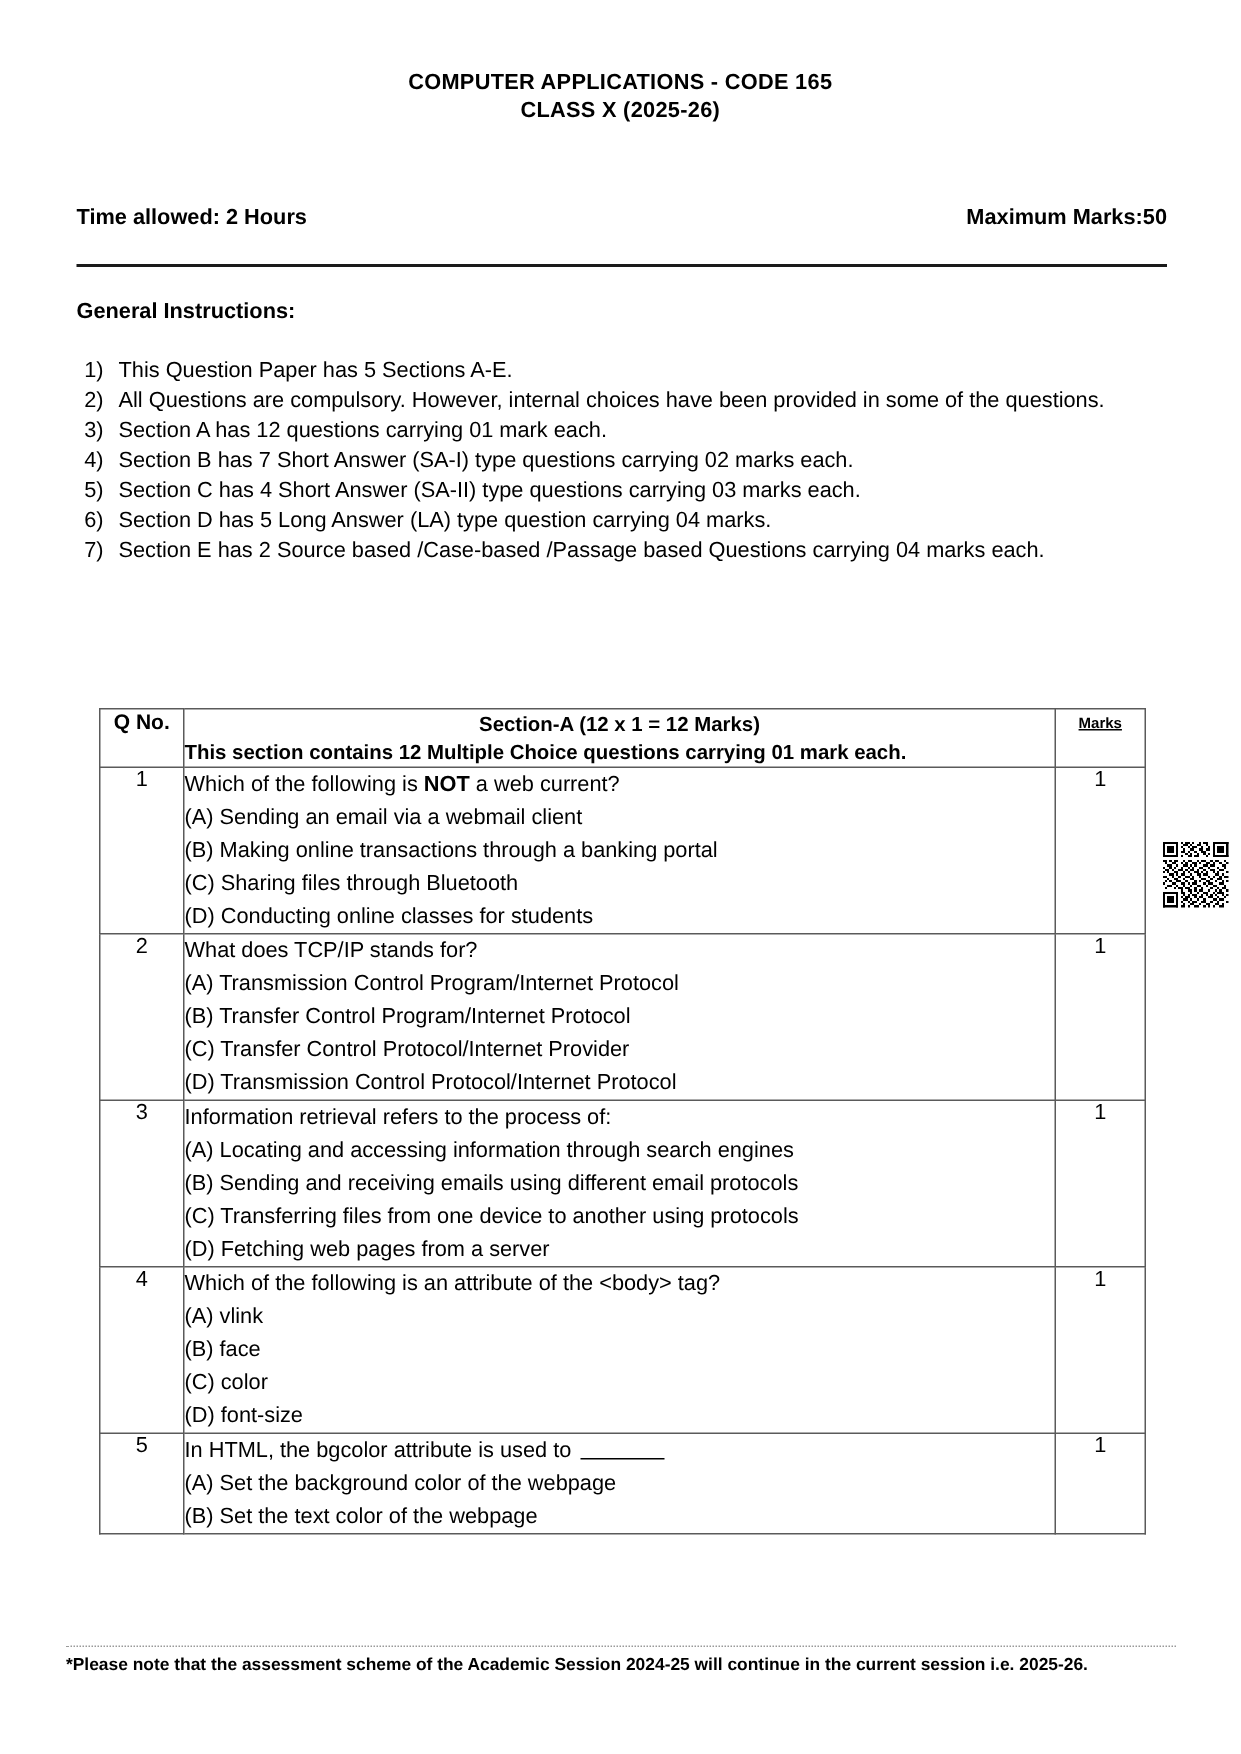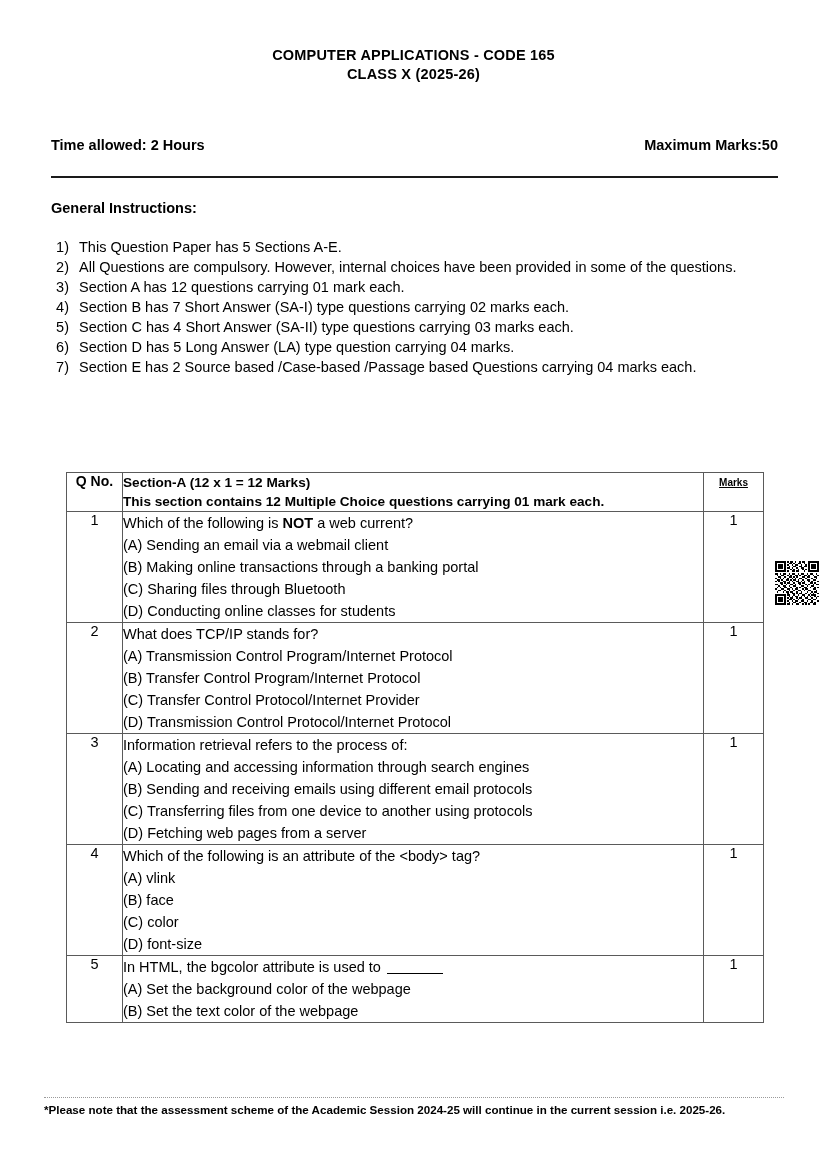--- a/index.html
+++ b/index.html
@@ -116,21 +116,21 @@
     font-weight: bold;
     padding: 7px 2px 4px 2px;
   }
   .hdr-body {
     font-size: 13.6px;
     font-weight: bold;
     padding: 7px 9px 6px 9px;
     line-height: 19px;
   }
   .hdr-body .centered {
-    text-align: left;
+    text-align: center;
   }
   .hdr-body .justified {
     text-align: justify;
     text-align-last: left;
   }
   .hdr-marks {
     text-align: center;
     font-size: 10px;
     font-weight: bold;
     padding: 7px 6px 4px 6px;

